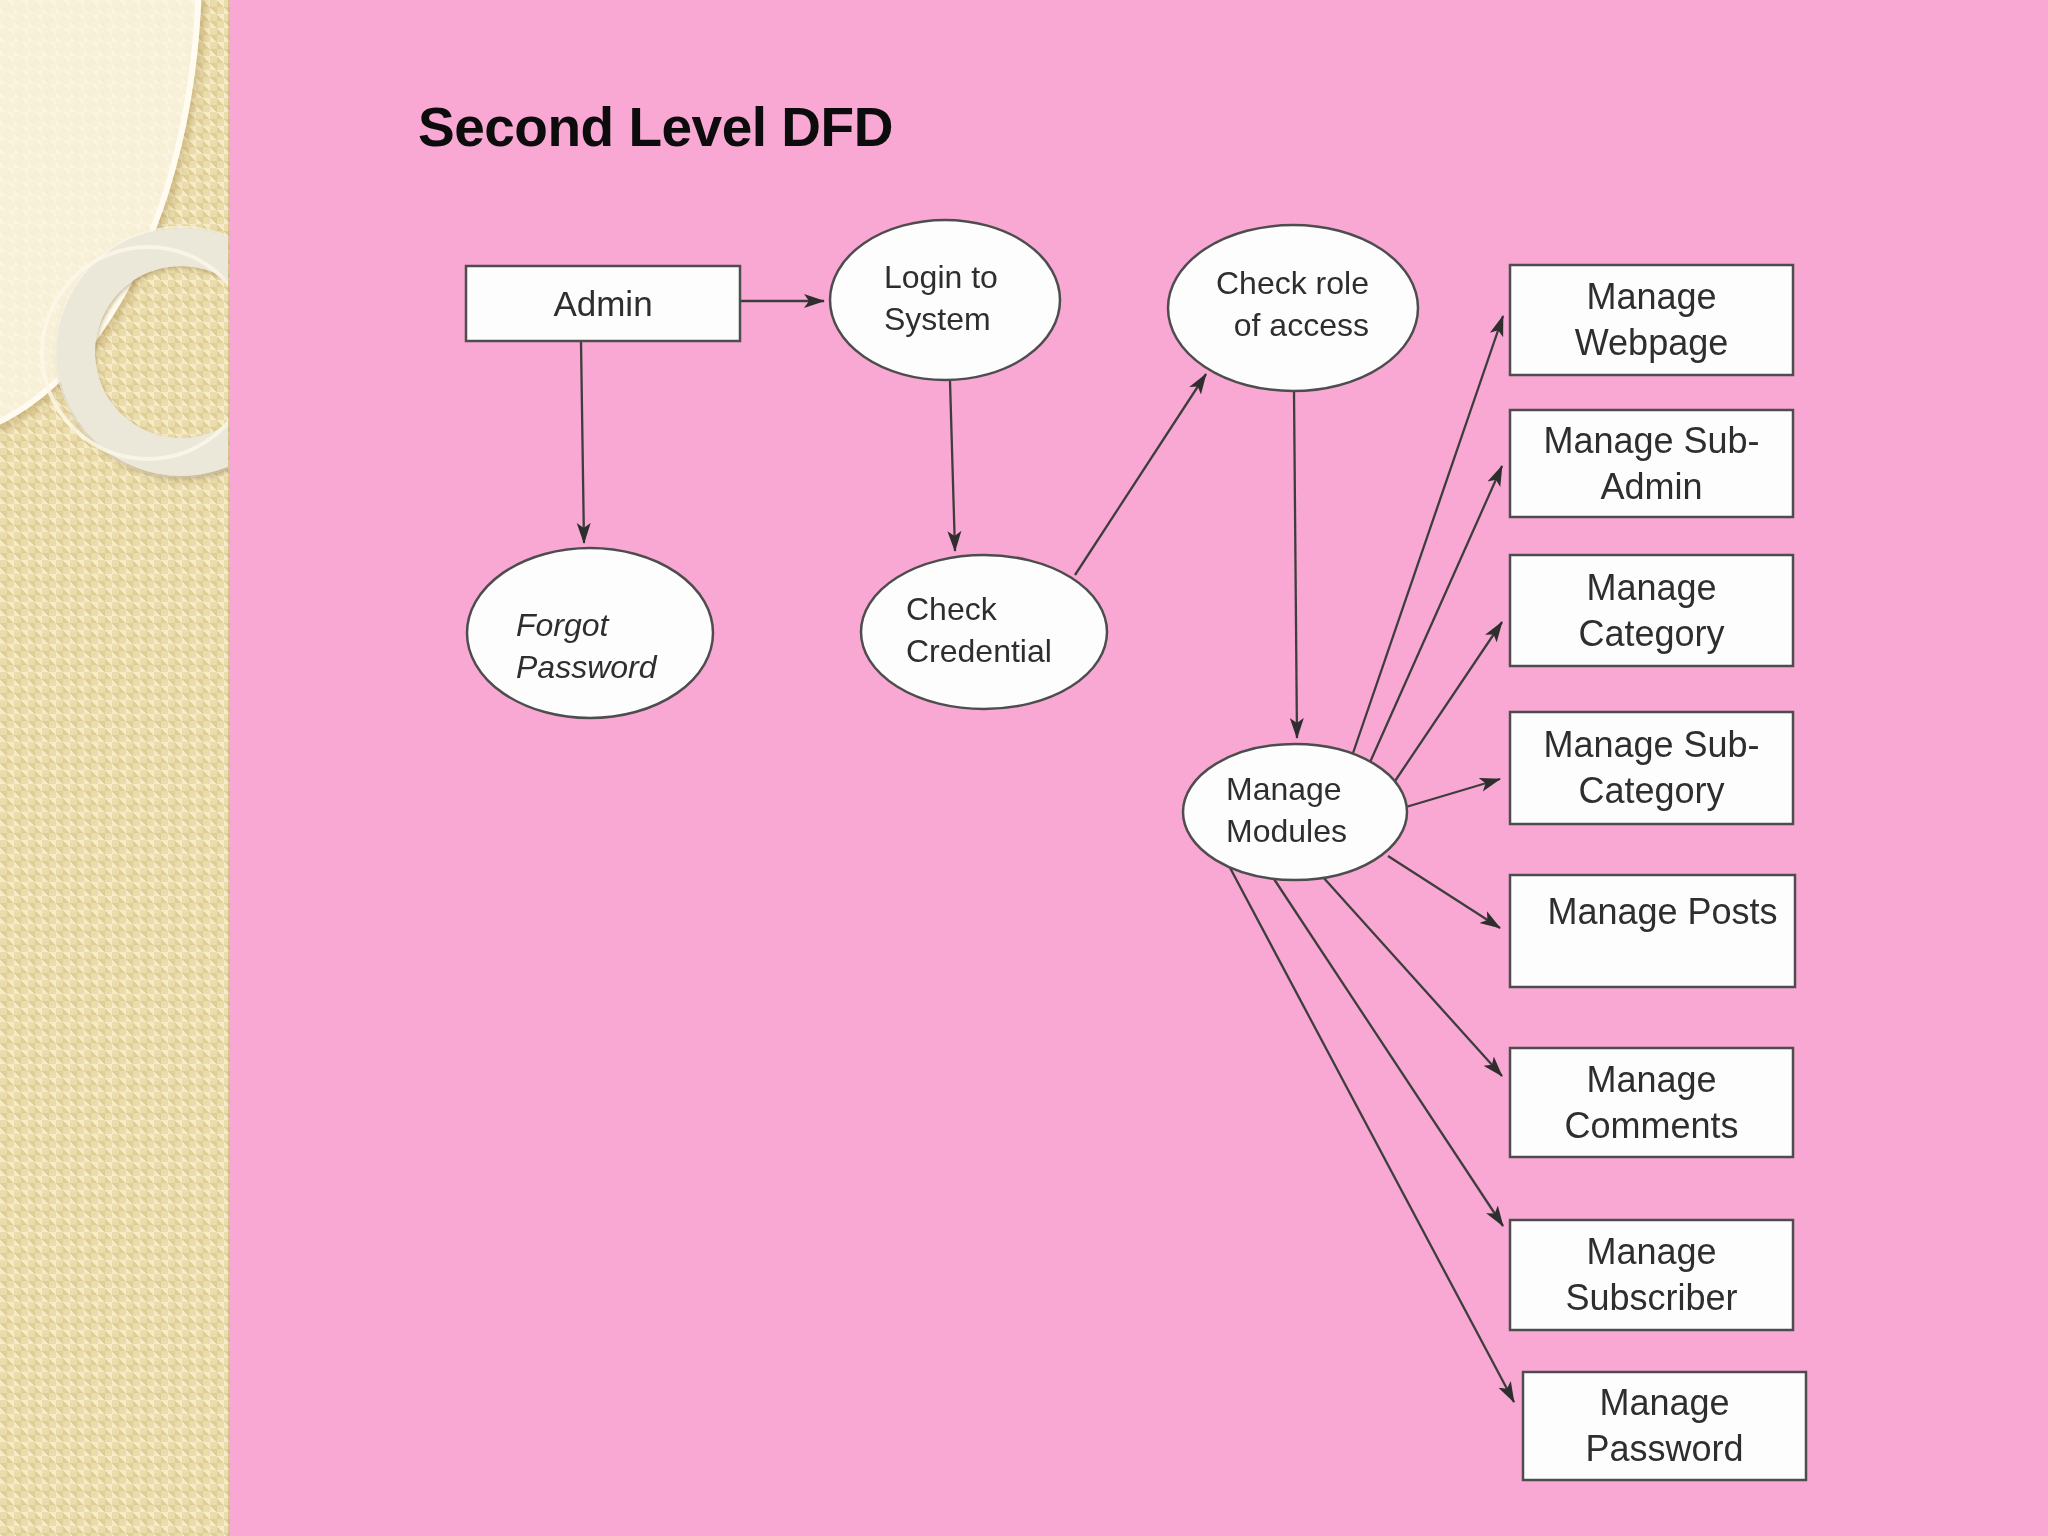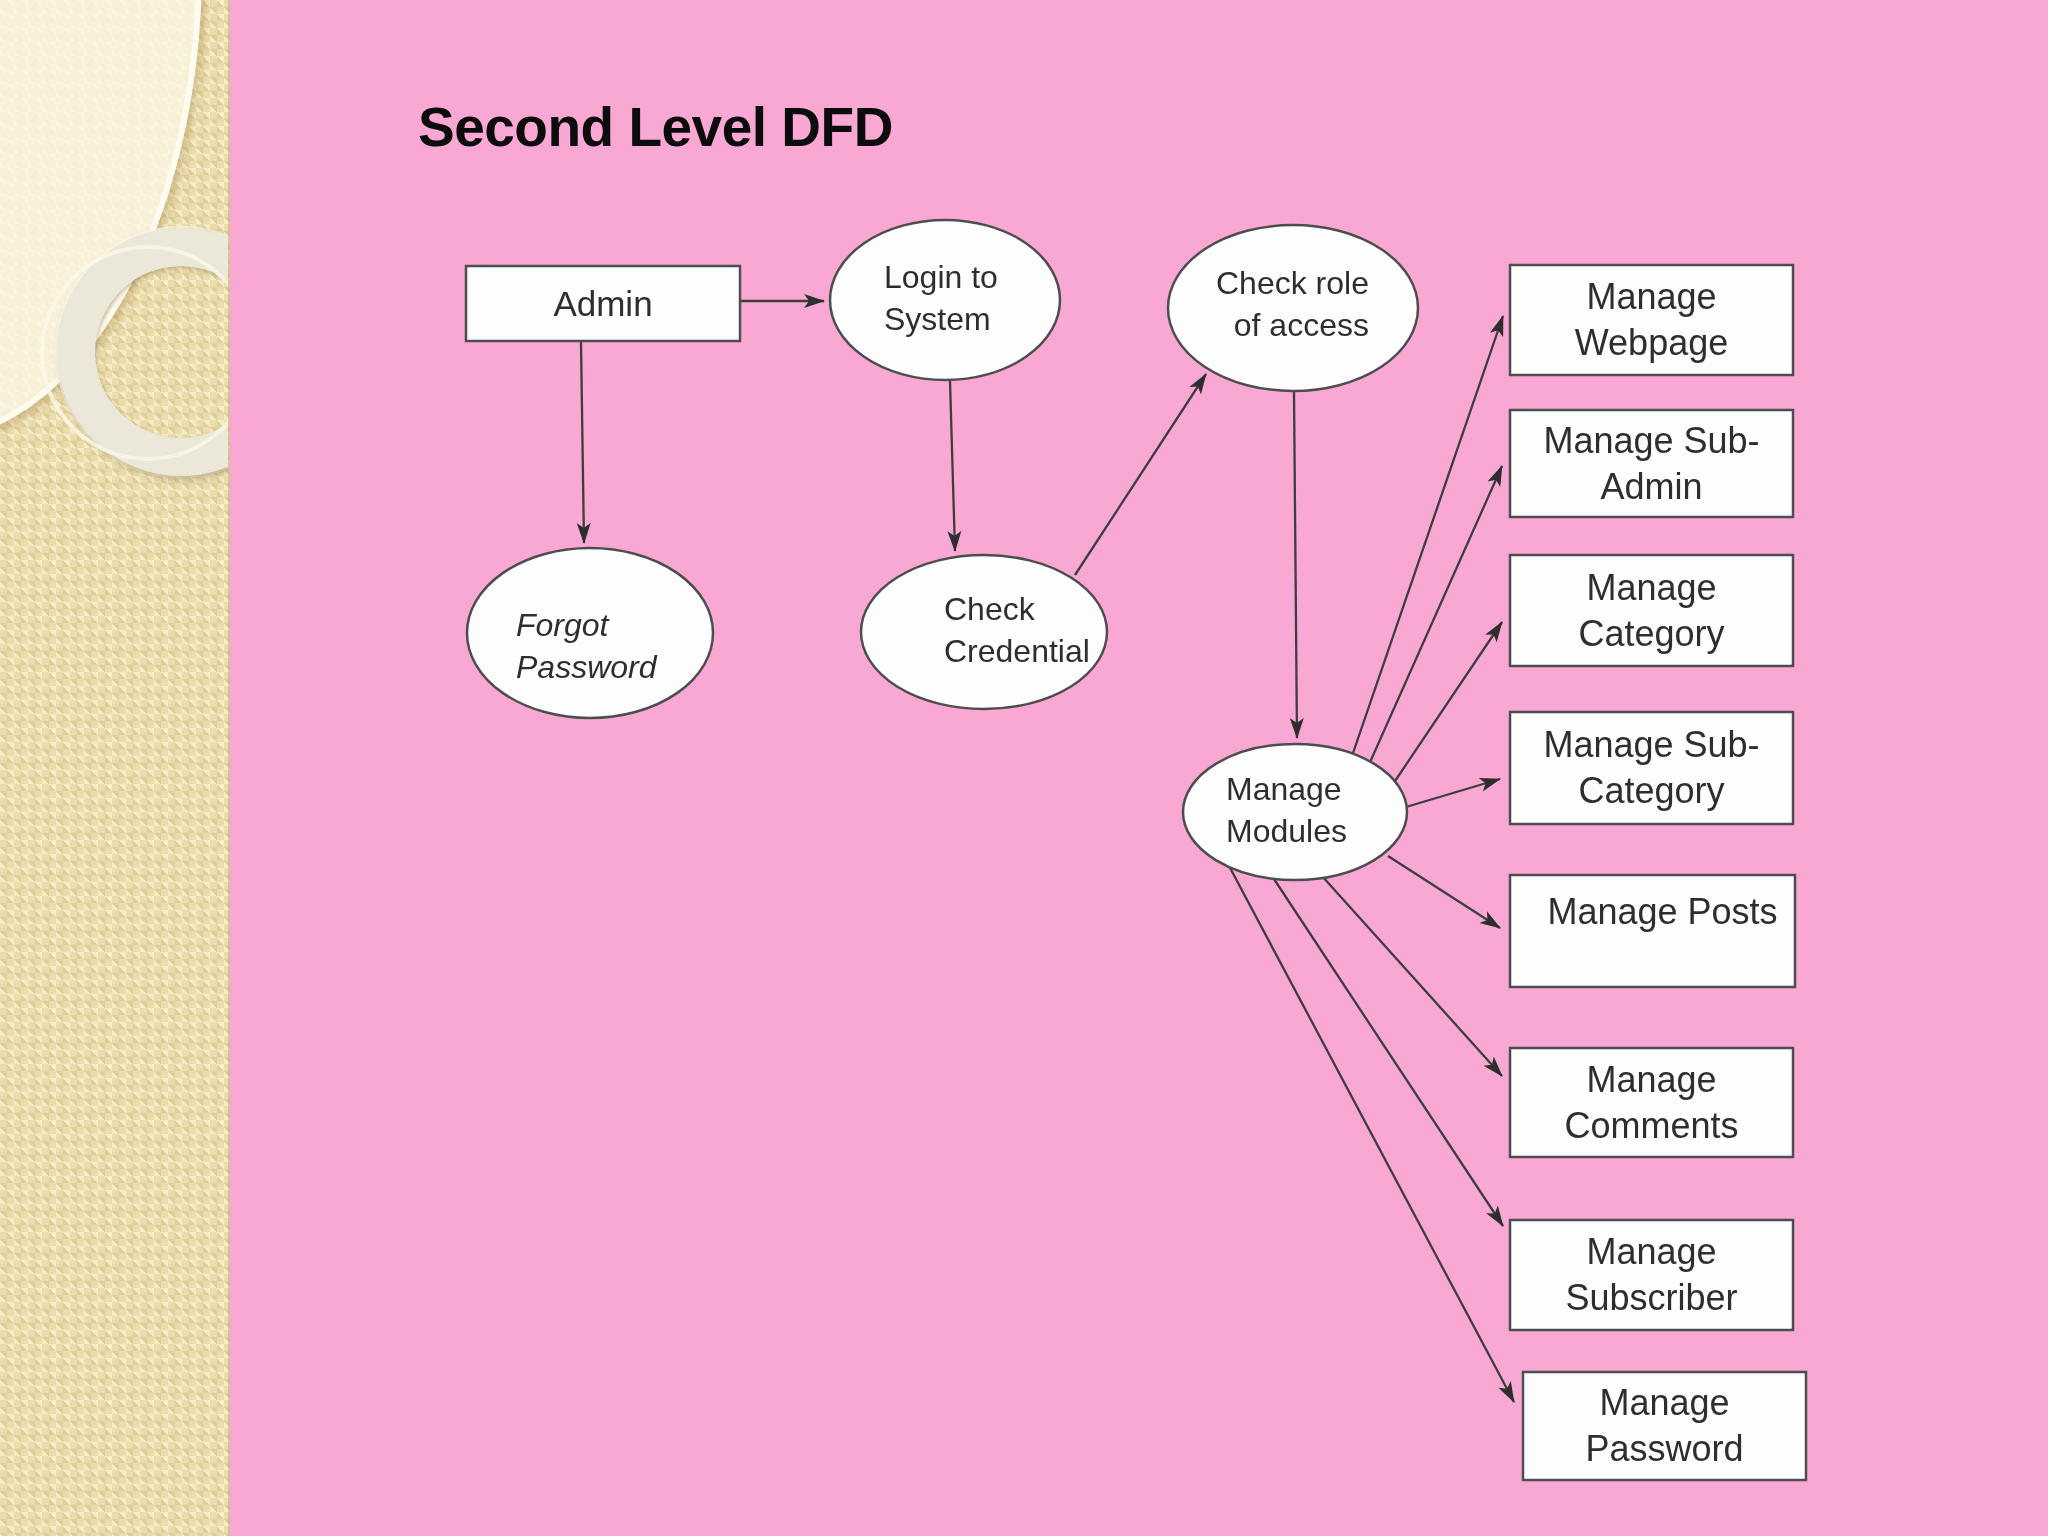--- a/index.html
+++ b/index.html
@@ -125,21 +125,21 @@
 
   <div class="node-label" style="left:884px;top:256px;">Login to
 System</div>
 
   <div class="node-label" style="left:1216px;top:262px;text-align:right;">Check role
 of access</div>
 
   <div class="node-label italic" style="left:516px;top:604px;">Forgot
 Password</div>
 
-  <div class="node-label" style="left:906px;top:588px;margin-left:38px;">Check
+  <div class="node-label" style="left:906px;top:588px;">Check
 Credential</div>
 
   <div class="node-label" style="left:1226px;top:768px;">Manage
 Modules</div>
 
   <div class="node-label module" style="left:1510px;top:265px;width:283px;height:110px;">Manage
 Webpage</div>
 
   <div class="node-label module" style="left:1510px;top:410px;width:283px;height:107px;">Manage Sub-
 Admin</div>

